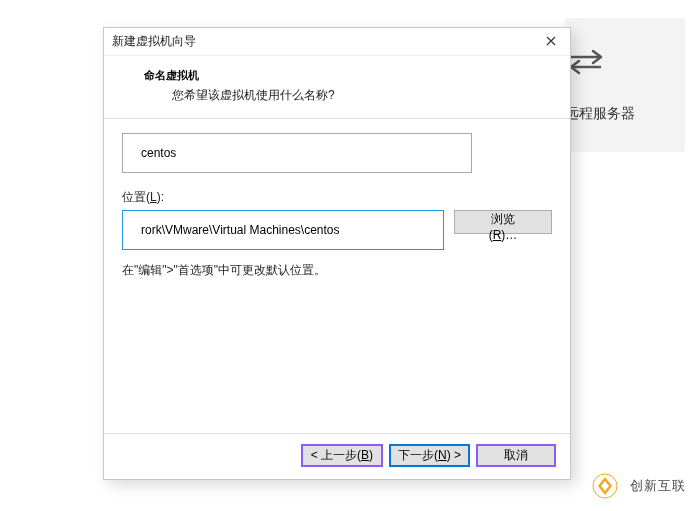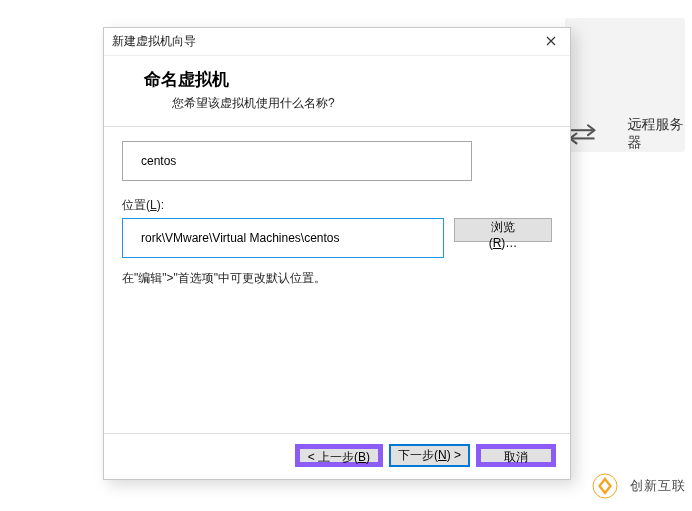--- a/index.html
+++ b/index.html
@@ -19,22 +19,22 @@
     
     .bg-panel {
       position: absolute;
       top: 18px;
       right: 7px;
       width: 120px;
       height: 134px;
       background: #f3f3f3;
       border-radius: 3px;
       display: flex;
-      flex-direction: row;
-      align-items: flex-end;
+      flex-direction: column;
+      align-items: flex-start;
       justify-content: center;
       gap: 28px;
     }
     .bg-icon {
       width: 42px;
       height: 30px;
       color: #555;
     }
     .bg-label {
       font-size: 14px;
@@ -72,21 +72,21 @@
       font-size: 13px;
       color: #333;
       cursor: pointer;
     }
     .header-section {
       padding: 12px 40px 14px 40px;
       border-bottom: 1px solid #ddd;
     }
     .header-title {
       font-weight: bold;
-      font-size: 17px;
+      font-size: 11px;
       color: #000;
       margin-bottom: 4px;
     }
     .header-subtitle {
       font-size: 12px;
       color: #222;
       padding-left: 28px;
     }
     .body-section {
       flex: 1;
@@ -140,21 +140,21 @@
       padding: 10px 14px 12px 14px;
       display: flex;
       justify-content: flex-end;
       gap: 6px;
     }
     .nav-btn {
       height: 23px;
       min-width: 80px;
       padding: 0 8px;
       background: #e1e1e1;
-      border: 5px solid #8b5cf6;
+      border: 2px solid #8b5cf6;
       font-size: 12px;
       font-family: inherit;
       cursor: pointer;
     }
     .nav-btn.default {
       border: 1px solid #0078d7;
       box-shadow: inset 0 0 0 1px #0078d7;
     }
     
     .watermark {

